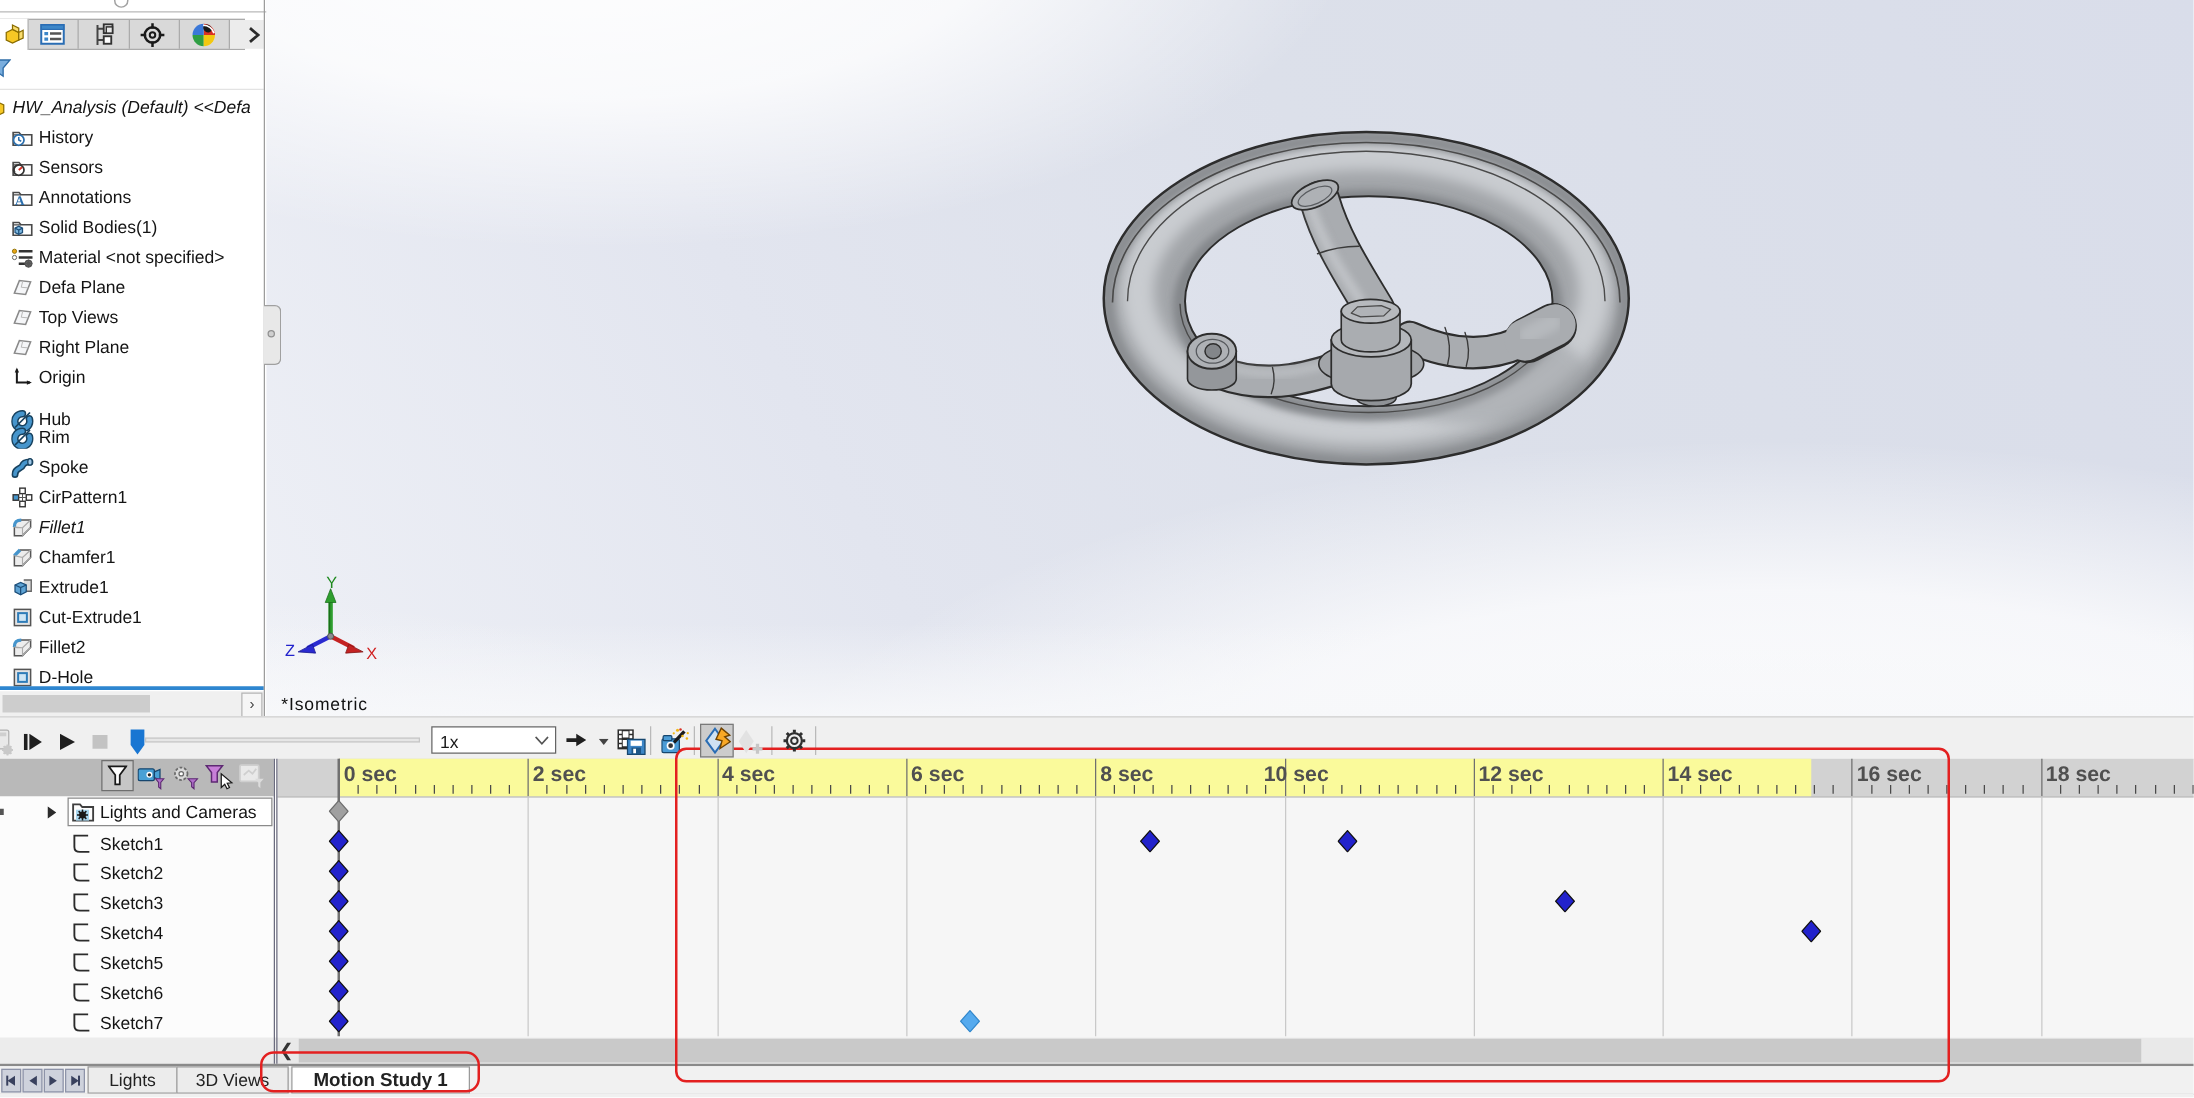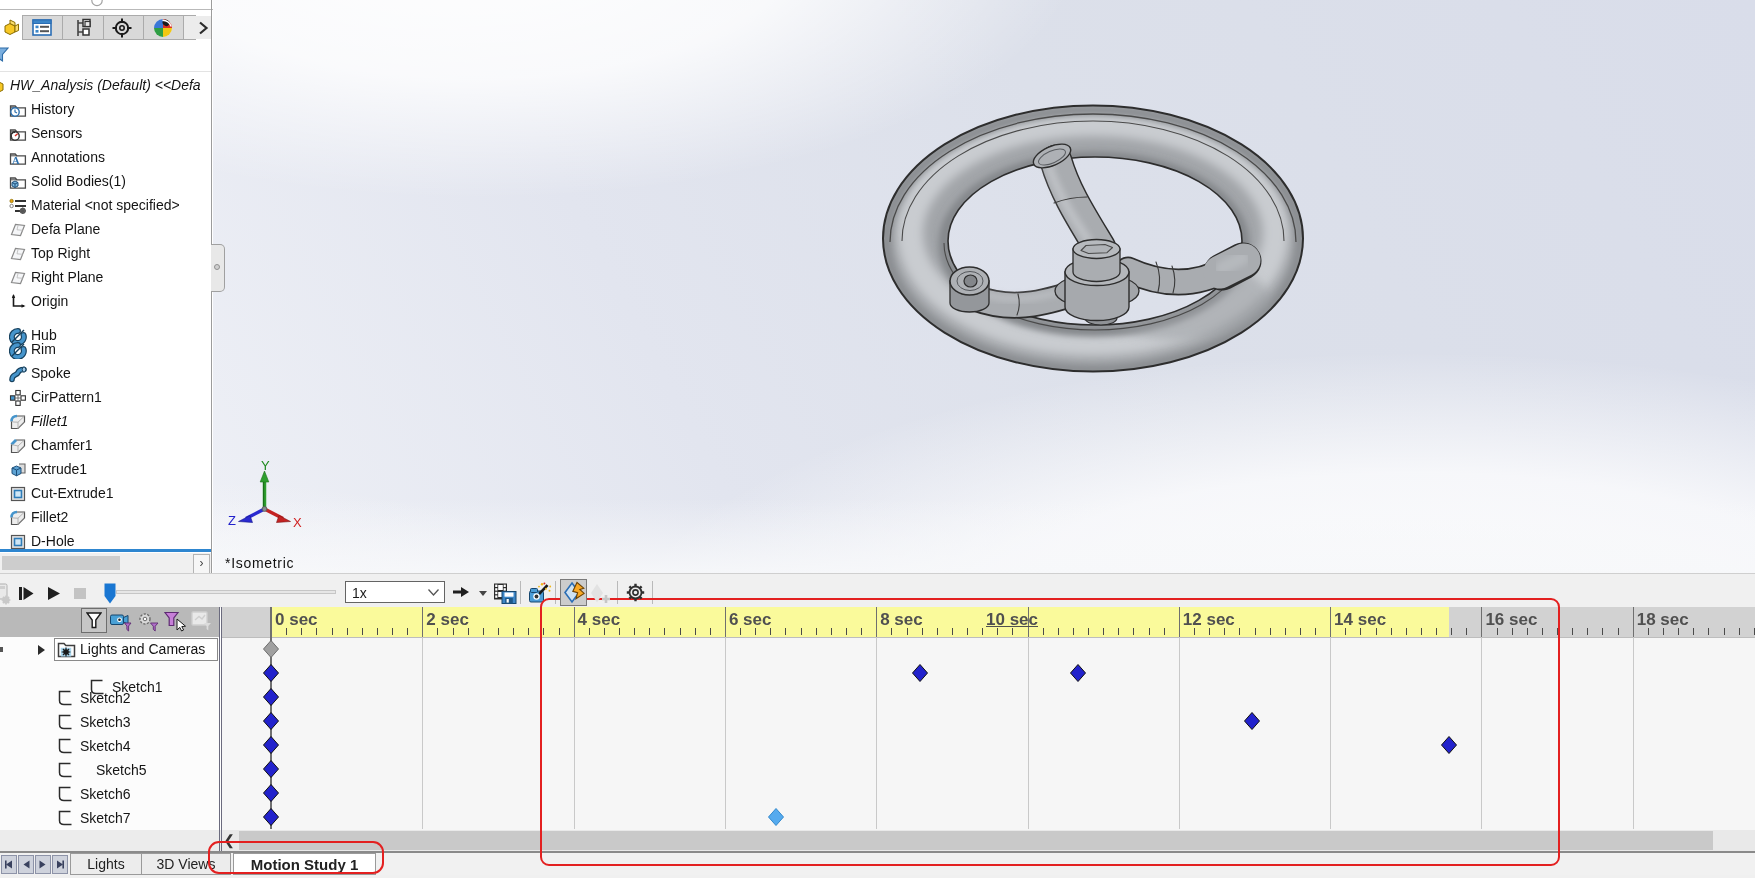--- a/index.html
+++ b/index.html
@@ -265,21 +265,21 @@
         <path d="M2.5 13.5 L6.5 3.5 L15.5 4.5 L11.5 14.5 Z" fill="#eceef2" fill-opacity=".5" stroke="#8a8a8a" stroke-width="1.2"></path>
         <path d="M9.2 3.8 L8 8.8 M8 8.8 L13.6 9.3" stroke="#b9b9b9" stroke-width=".8"></path>
       </svg>
       <span class="lbl">Defa Plane</span>
     </div>
       <div class="treerow" style="top:242px;">
       <svg width="18" height="18" viewBox="0 0 18 18">
         <path d="M2.5 13.5 L6.5 3.5 L15.5 4.5 L11.5 14.5 Z" fill="#eceef2" fill-opacity=".5" stroke="#8a8a8a" stroke-width="1.2"></path>
         <path d="M9.2 3.8 L8 8.8 M8 8.8 L13.6 9.3" stroke="#b9b9b9" stroke-width=".8"></path>
       </svg>
-      <span class="lbl">Top Right</span>
+      <span class="lbl">Top Views</span>
     </div>
       <div class="treerow" style="top:266px;">
       <svg width="18" height="18" viewBox="0 0 18 18">
         <path d="M2.5 13.5 L6.5 3.5 L15.5 4.5 L11.5 14.5 Z" fill="#eceef2" fill-opacity=".5" stroke="#8a8a8a" stroke-width="1.2"></path>
         <path d="M9.2 3.8 L8 8.8 M8 8.8 L13.6 9.3" stroke="#b9b9b9" stroke-width=".8"></path>
       </svg>
       <span class="lbl">Right Plane</span>
     </div>
       <div class="treerow" style="top:290px;">
       <svg width="18" height="18" viewBox="0 0 18 18">
@@ -520,21 +520,21 @@
       <svg style="position:absolute;left:57px;top:2px" width="19" height="19" viewBox="0 0 19 19">
         <path d="M1.5 16.5 V3.5 H7 L8.8 5.6 H17.5 V16.5 Z" fill="#fdfdfd" stroke="#3f3f3f" stroke-width="1.5"></path>
         <rect x="3.8" y="7.8" width="10.4" height="8.7" fill="#a9d7ef"></rect>
         <g stroke="#1a1a1a" stroke-width="1.2">
           <circle cx="9" cy="12" r="2.2" fill="#1a1a1a"></circle>
           <path d="M9 7.6 V16.4 M4.6 12 H13.4 M5.9 8.9 L12.1 15.1 M12.1 8.9 L5.9 15.1"></path>
         </g>
       </svg>
       <span class="lbl" style="left:80px;top:3px;">Lights and Cameras</span>
     </div>
-    <div class="mrow" style="top:67px;margin-left:32px;">
+    <div class="mrow" style="top:55px;">
       <svg style="position:absolute;left:56px;top:4px" width="18" height="18" viewBox="0 0 18 18">
         <path d="M14.5 2.5 H3.5 V11.5 Q3.5 15.5 8 15.5 H15.5" fill="none" stroke="#2b2b2b" stroke-width="1.5"></path>
       </svg>
       <span class="lbl" style="top:5px;">Sketch1</span>
     </div>
     <div class="mrow" style="top:78px;">
       <svg style="position:absolute;left:56px;top:4px" width="18" height="18" viewBox="0 0 18 18">
         <path d="M14.5 2.5 H3.5 V11.5 Q3.5 15.5 8 15.5 H15.5" fill="none" stroke="#2b2b2b" stroke-width="1.5"></path>
       </svg>
       <span class="lbl" style="top:5px;">Sketch2</span>
@@ -548,21 +548,21 @@
     <div class="mrow" style="top:126px;">
       <svg style="position:absolute;left:56px;top:4px" width="18" height="18" viewBox="0 0 18 18">
         <path d="M14.5 2.5 H3.5 V11.5 Q3.5 15.5 8 15.5 H15.5" fill="none" stroke="#2b2b2b" stroke-width="1.5"></path>
       </svg>
       <span class="lbl" style="top:5px;">Sketch4</span>
     </div>
     <div class="mrow" style="top:150px;">
       <svg style="position:absolute;left:56px;top:4px" width="18" height="18" viewBox="0 0 18 18">
         <path d="M14.5 2.5 H3.5 V11.5 Q3.5 15.5 8 15.5 H15.5" fill="none" stroke="#2b2b2b" stroke-width="1.5"></path>
       </svg>
-      <span class="lbl" style="top:5px;margin-left:16px;">Sketch5</span>
+      <span class="lbl" style="top:5px;">Sketch5</span>
     </div>
     <div class="mrow" style="top:174px;">
       <svg style="position:absolute;left:56px;top:4px" width="18" height="18" viewBox="0 0 18 18">
         <path d="M14.5 2.5 H3.5 V11.5 Q3.5 15.5 8 15.5 H15.5" fill="none" stroke="#2b2b2b" stroke-width="1.5"></path>
       </svg>
       <span class="lbl" style="top:5px;">Sketch6</span>
     </div>
     <div class="mrow" style="top:198px;">
       <svg style="position:absolute;left:56px;top:4px" width="18" height="18" viewBox="0 0 18 18">
         <path d="M14.5 2.5 H3.5 V11.5 Q3.5 15.5 8 15.5 H15.5" fill="none" stroke="#2b2b2b" stroke-width="1.5"></path>
@@ -671,21 +671,21 @@
       <div class="tick" style="left:1471.2px;"></div>
       <div class="tick" style="left:1486.4px;"></div>
       <div class="tick" style="left:1501.5px;"></div>
       <div class="tick" style="left:1516.6px;"></div>
       <div class="tick" style="left:1531.7px;"></div>
       <div class="rlab" style="left:53.0px;">0 sec</div>
       <div class="rlab" style="left:204.3px;">2 sec</div>
       <div class="rlab" style="left:355.6px;">4 sec</div>
       <div class="rlab" style="left:506.9px;">6 sec</div>
       <div class="rlab" style="left:658.2px;">8 sec</div>
-      <div class="rlab" style="left:764px;text-decoration:underline;">10 sec</div>
+      <div class="rlab" style="left:789px;">10 sec</div>
       <div class="rlab" style="left:960.8px;">12 sec</div>
       <div class="rlab" style="left:1112.1px;">14 sec</div>
       <div class="rlab" style="left:1263.4px;">16 sec</div>
       <div class="rlab" style="left:1414.7px;">18 sec</div>
       </div>
     </div>
     <div class="gline" style="left:200.3px;"></div>
     <div class="gline" style="left:351.6px;"></div>
     <div class="gline" style="left:502.9px;"></div>
     <div class="gline" style="left:654.2px;"></div>

